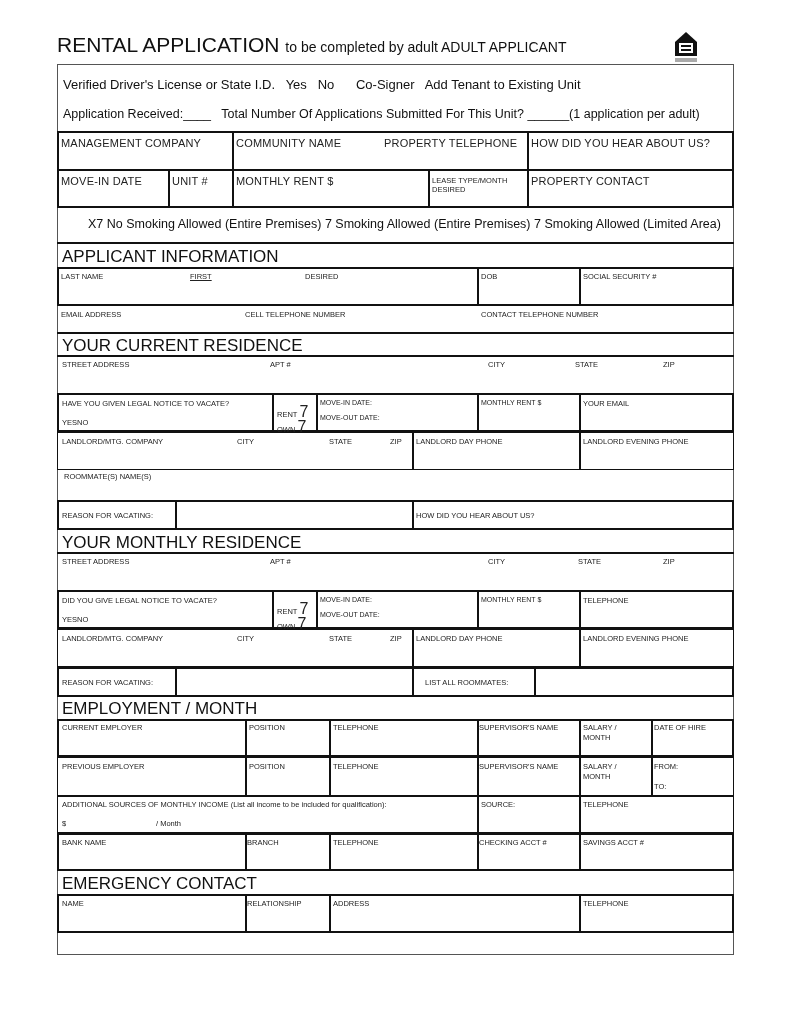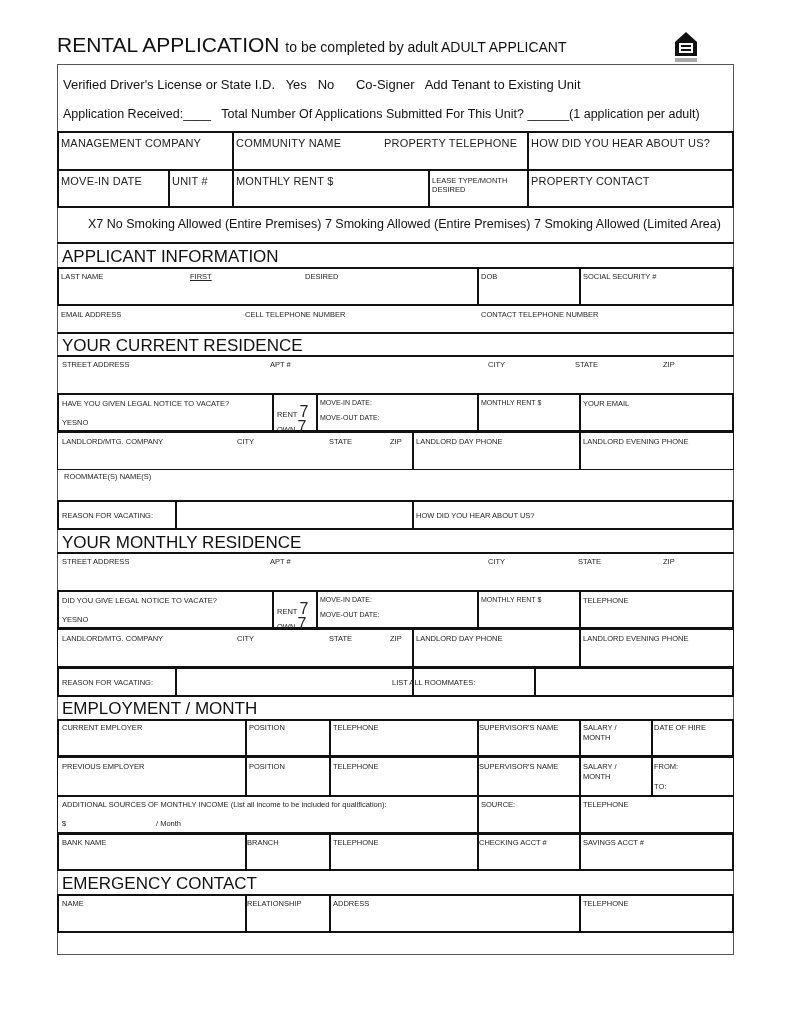--- a/index.html
+++ b/index.html
@@ -174,21 +174,21 @@
 <span class="lbl-sm" style="left:390px;top:634px;">ZIP</span>
 <span class="lbl-sm" style="left:416px;top:634px;">LANDLORD DAY PHONE</span>
 <span class="lbl-sm" style="left:583px;top:634px;">LANDLORD EVENING PHONE</span>
 
 <div class="cell" style="left:57px;top:667px;width:677px;height:30px;border-width:2px;"></div>
 <div class="vline" style="left:175px;top:667px;height:30px;"></div>
 <div class="vline" style="left:412px;top:667px;height:30px;"></div>
 <div class="vline" style="left:534px;top:667px;height:30px;"></div>
 <span class="lbl-sm" style="left:62px;top:678px;">REASON FOR VACATING:</span>
 <input class="field" style="left: 179px; top: 672px; width: 228px; height: 20px;">
-<span class="lbl-sm" style="left:392px;top:678px;">LIST ALL ROOMMATES:</span>
+<span class="lbl-sm" style="left:425px;top:678px;">LIST ALL ROOMMATES:</span>
 <input class="field" style="left: 538px; top: 672px; width: 190px; height: 20px;">
 
 <div class="sec" style="left:62px;top:699px;">EMPLOYMENT / MONTH</div>
 <div class="cell" style="left:57px;top:719px;width:677px;height:38px;border-width:2px;"></div>
 <div class="vline" style="left:245px;top:719px;height:38px;"></div>
 <div class="vline" style="left:329px;top:719px;height:38px;"></div>
 <div class="vline" style="left:477px;top:719px;height:38px;"></div>
 <div class="vline" style="left:579px;top:719px;height:38px;"></div>
 <div class="vline" style="left:651px;top:719px;height:38px;"></div>
 <span class="lbl-sm" style="left:62px;top:723px;">CURRENT EMPLOYER</span>

